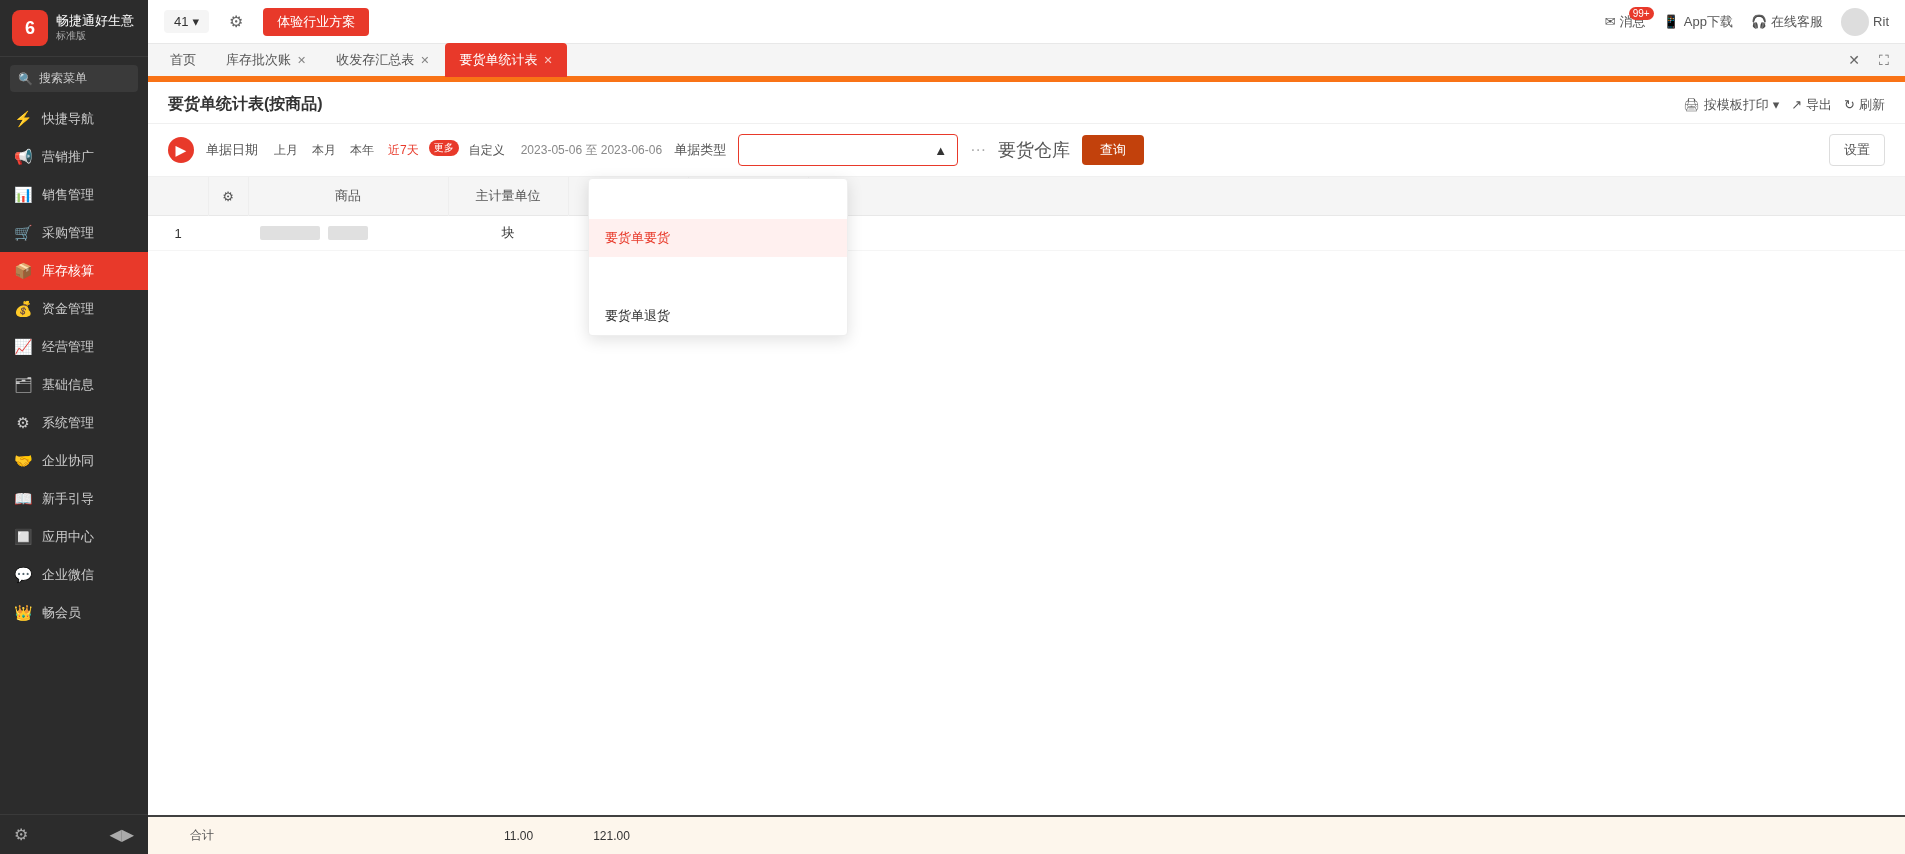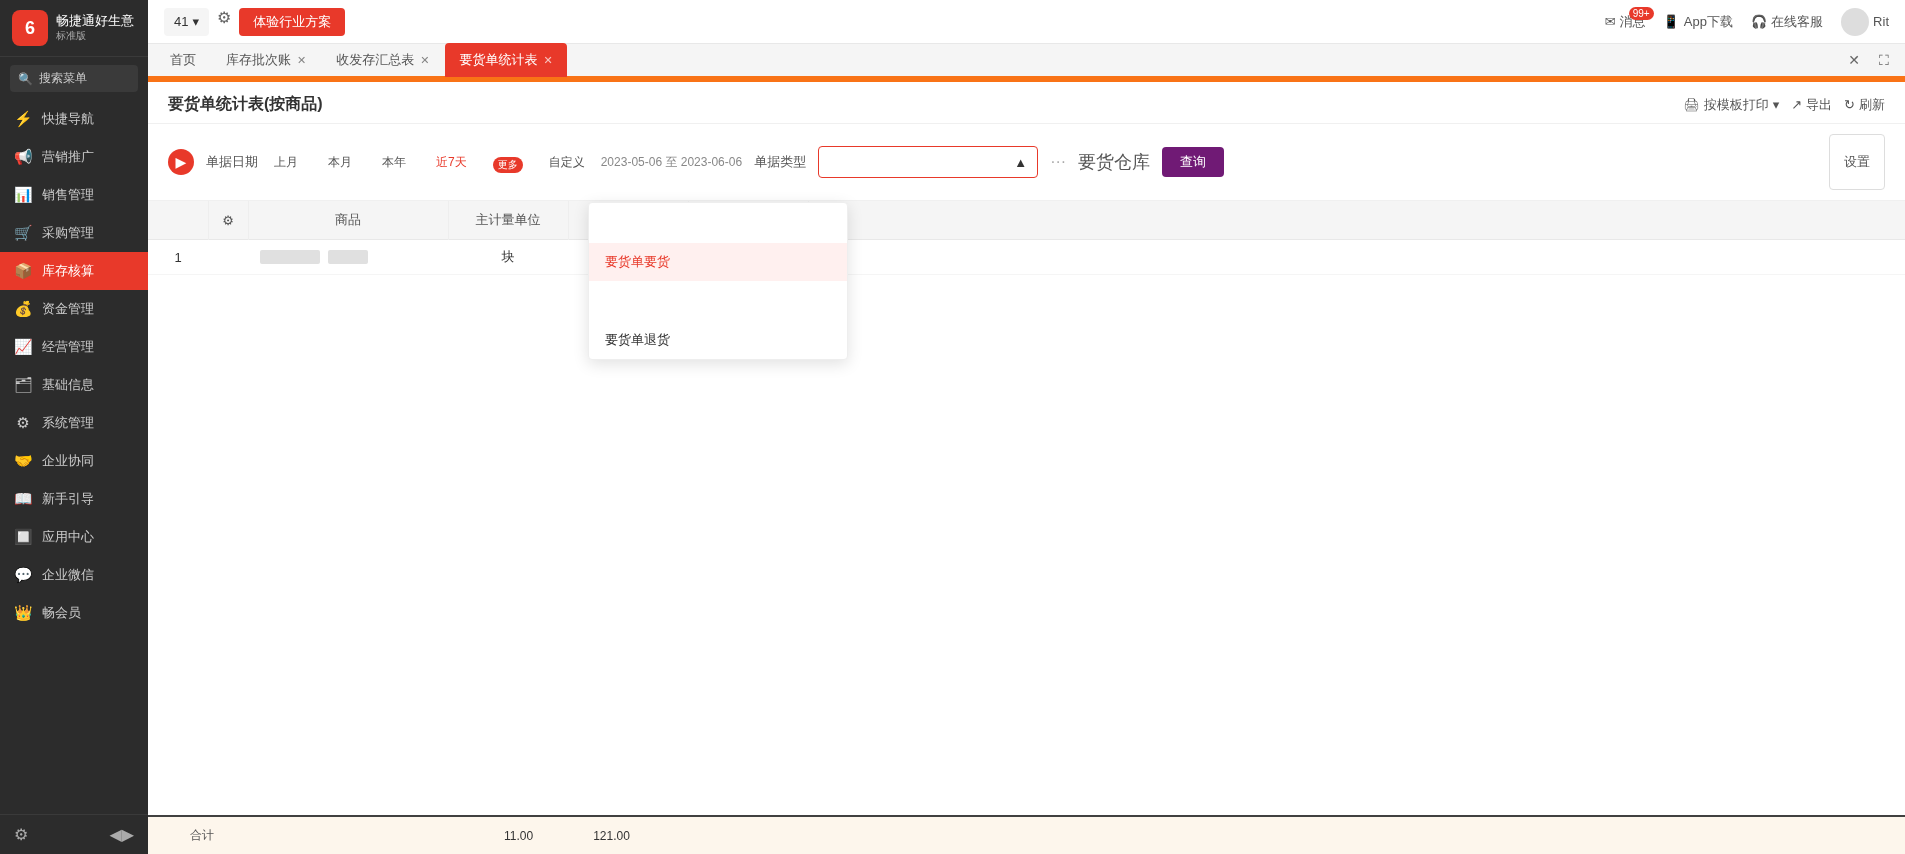--- a/index.html
+++ b/index.html
@@ -86,21 +86,22 @@
       height: 44px;
       display: flex;
       align-items: center;
       padding: 0 16px;
       border-bottom: 1px solid #e8e8e8;
       gap: 12px;
       flex-shrink: 0;
     }
     .top-bar-left {
       display: flex;
-      gap: 8px;
+      align-items: center;
+      gap: 20px;
     }
     .store-selector {
       display: flex;
       align-items: center;
       gap: 4px;
       background: #f5f5f5;
       border-radius: 4px;
       padding: 4px 10px;
       font-size: 13px;
       color: #333;
@@ -259,22 +260,22 @@
       cursor: pointer;
       font-size: 14px;
       flex-shrink: 0;
     }
     .filter-label {
       font-size: 13px;
       color: #555;
     }
     .date-group {
       display: flex;
-      align-items: flex-end;
-      gap: 22px;
+      align-items: flex-start;
+      gap: 6px;
     }
     .date-btn {
       font-size: 12px;
       color: #555;
       cursor: pointer;
       padding: 2px 4px;
     }
     .date-btn.active { color: #e8392a; }
     .date-badge {
       background: #e8392a;
@@ -311,34 +312,34 @@
     .filter-dots {
       font-size: 16px;
       color: #aaa;
       cursor: pointer;
     }
     .warehouse-label {
       font-size: 18px;
       color: #555;
     }
     .query-btn {
-      background: #701a75;
+      background: #c2410c;
       color: #fff;
       border: none;
       border-radius: 4px;
       padding: 6px 18px;
       font-size: 13px;
       cursor: pointer;
     }
     .settings-btn {
       background: #fff;
       color: #555;
       border: 1px solid #ddd;
       border-radius: 4px;
-      padding: 18px 14px;
+      padding: 6px 14px;
       font-size: 13px;
       cursor: pointer;
       margin-left: auto;
     }
 
     
     .dropdown-menu {
       position: absolute;
       top: 100%;
       left: 440px;

